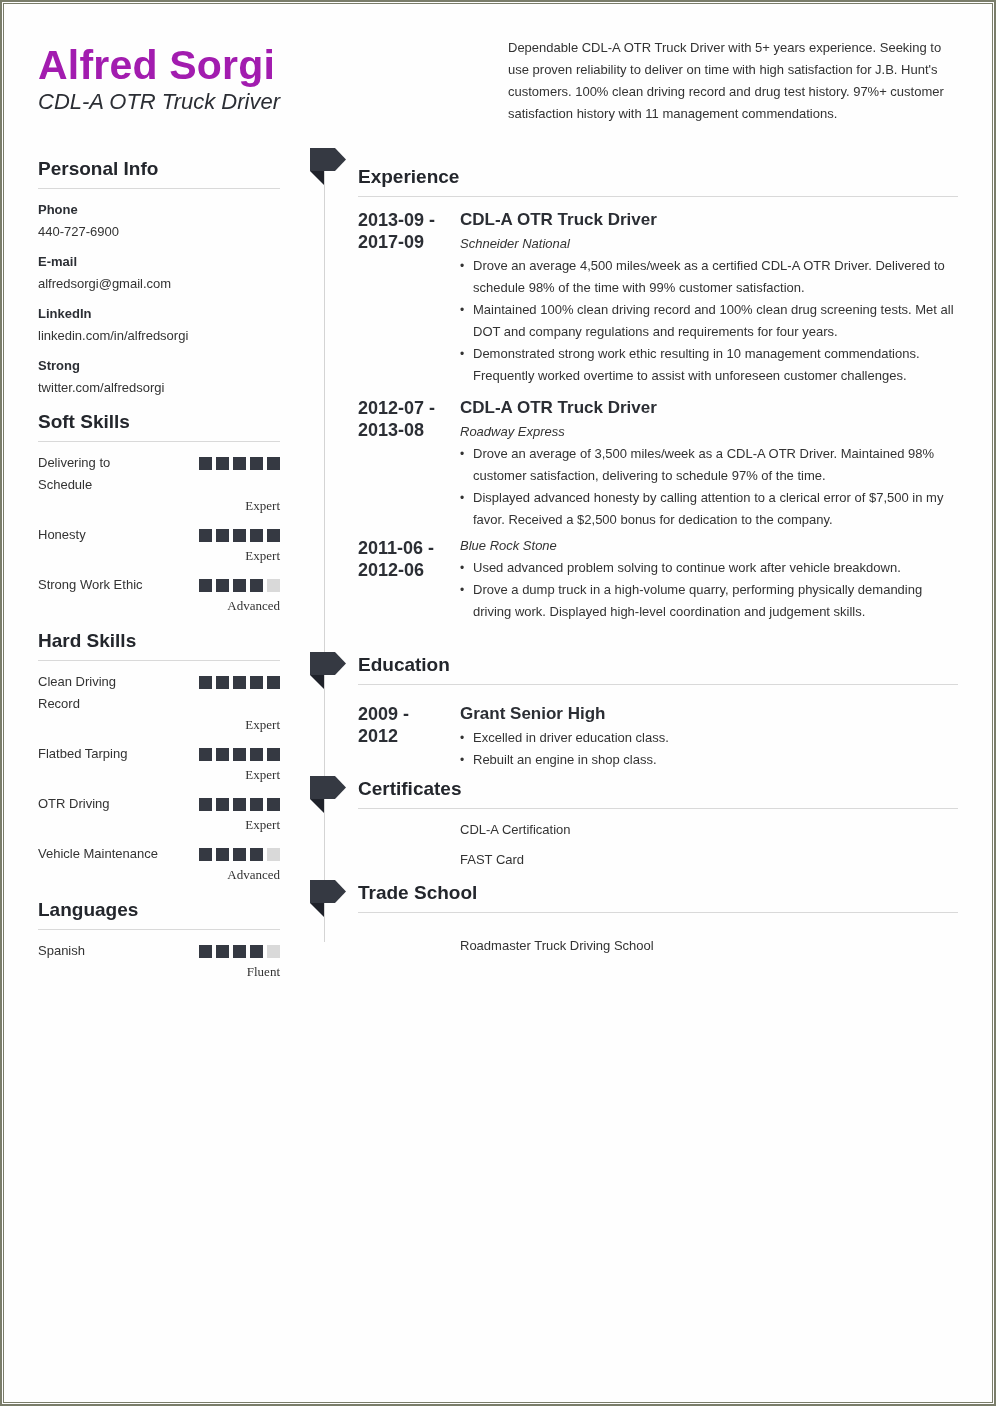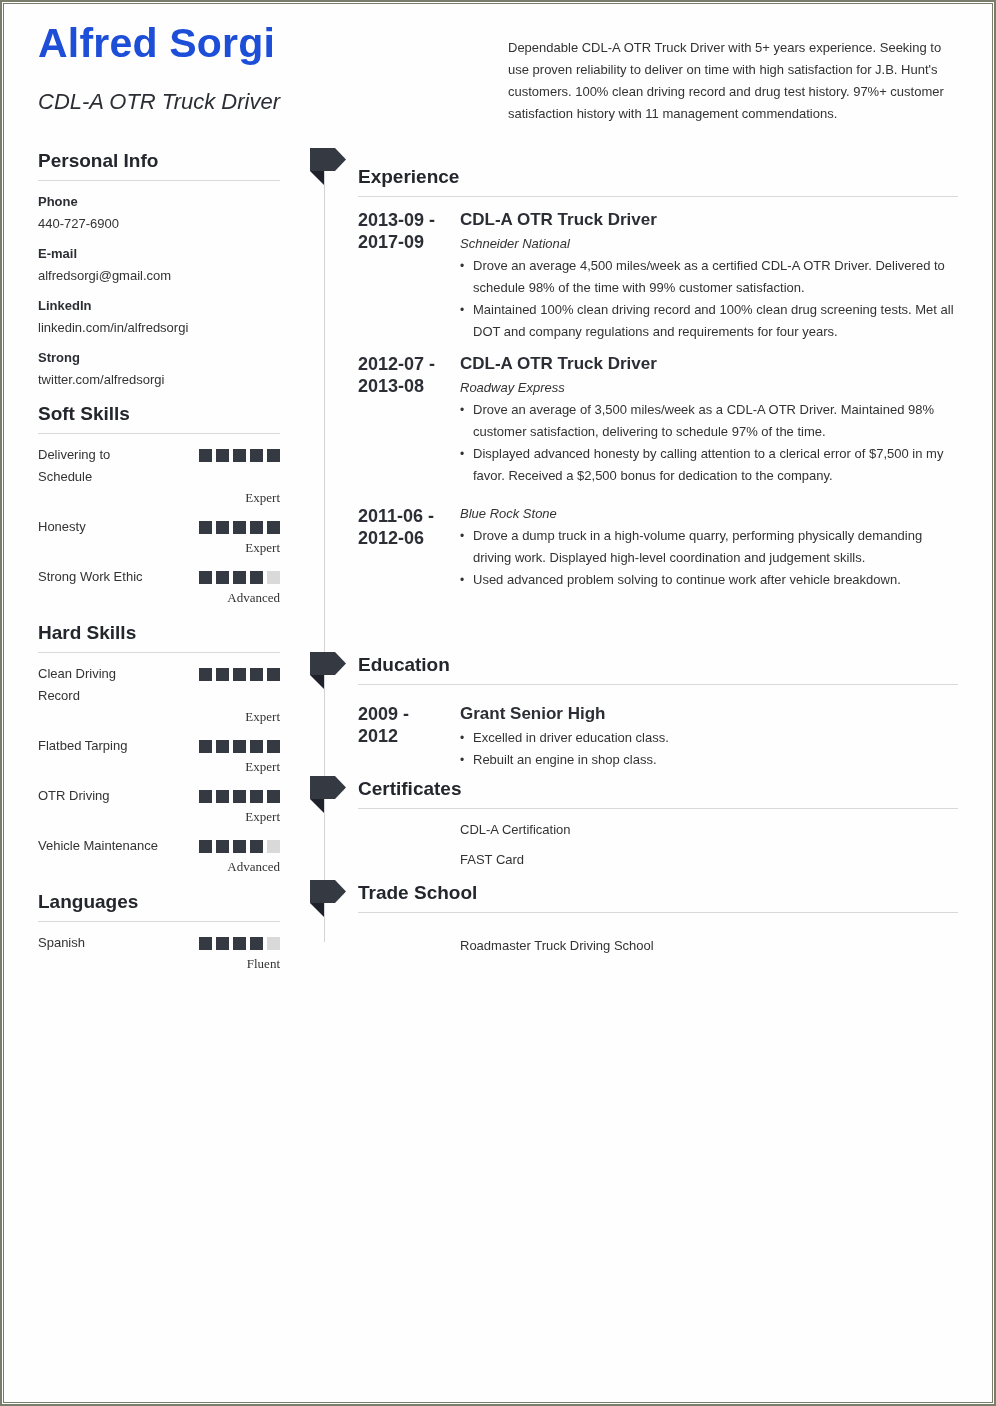--- a/index.html
+++ b/index.html
@@ -16,34 +16,34 @@
   }
   .frame-inner {
     position: absolute; left: 3px; top: 3px; width: 990px; height: 1400px;
     border: 1px solid #7a7d6a;
     background: #fefefe;
   }
   .page { position: absolute; left: 0; top: 0; width: 996px; height: 1406px; }
 
   
   .name {
-    position: absolute; left: 38px; top: 20px;
-    font-size: 41px; font-weight: bold; color: #1d4ed8; letter-spacing: 0.2px;
+    position: absolute; left: 38px; top: 42px;
+    font-size: 41px; font-weight: bold; color: #a21caf; letter-spacing: 0.2px;
   }
   .title {
     position: absolute; left: 38px; top: 89px;
     font-size: 22px; font-style: italic; color: #2b2e34;
   }
   .summary {
     position: absolute; left: 508px; top: 37px; width: 450px;
     font-size: 13px; line-height: 22px; color: #333;
   }
 
   
-  .left { position: absolute; left: 38px; top: 148px; width: 242px; }
+  .left { position: absolute; left: 38px; top: 156px; width: 242px; }
   .sec-head {
     font-size: 19px; font-weight: bold; color: #23262c;
     padding-bottom: 6px; border-bottom: 1px solid #d9d9d9; margin-bottom: 10px;
     line-height: 26px;
   }
   .info-label { font-size: 13px; font-weight: bold; color: #2b2e34; line-height: 22px; }
   .info-value { font-size: 13px; color: #333; line-height: 22px; margin-bottom: 8px; }
 
   .skill { position: relative; margin-bottom: 8px; }
   .skill-name { font-size: 13px; color: #333; line-height: 22px; width: 150px; }
@@ -242,49 +242,50 @@
       <div class="entry-date">
         <div>2013-09 -</div>
         <div>2017-09</div>
       </div>
       <div class="entry-body">
         <div class="entry-title">CDL-A OTR Truck Driver</div>
         <div class="entry-org">Schneider National</div>
         <ul class="bullets">
           <li>Drove an average 4,500 miles/week as a certified CDL-A OTR Driver. Delivered to schedule 98% of the time with 99% customer satisfaction.</li>
           <li>Maintained 100% clean driving record and 100% clean drug screening tests. Met all DOT and company regulations and requirements for four years.</li>
+          <li>Demonstrated strong work ethic resulting in 10 management commendations. Frequently worked overtime to assist with unforeseen customer challenges.</li>
         </ul>
       </div>
     </div>
 
     <div class="entry" style="margin-top:8px;">
       <div class="entry-date">
         <div>2012-07 -</div>
         <div>2013-08</div>
       </div>
       <div class="entry-body">
         <div class="entry-title">CDL-A OTR Truck Driver</div>
         <div class="entry-org">Roadway Express</div>
         <ul class="bullets">
           <li>Drove an average of 3,500 miles/week as a CDL-A OTR Driver. Maintained 98% customer satisfaction, delivering to schedule 97% of the time.</li>
           <li>Displayed advanced honesty by calling attention to a clerical error of $7,500 in my favor. Received a $2,500 bonus for dedication to the company.</li>
         </ul>
       </div>
     </div>
 
-    <div class="entry" style="margin-top:16px;">
+    <div class="entry" style="margin-top:4px;">
       <div class="entry-date">
         <div>2011-06 -</div>
         <div>2012-06</div>
       </div>
       <div class="entry-body">
         <div class="entry-org">Blue Rock Stone</div>
         <ul class="bullets">
+          <li>Used advanced problem solving to continue work after vehicle breakdown.</li>
           <li>Drove a dump truck in a high-volume quarry, performing physically demanding driving work. Displayed high-level coordination and judgement skills.</li>
-          <li>Used advanced problem solving to continue work after vehicle breakdown.</li>
         </ul>
       </div>
     </div>
   </div>
 
   <div class="right" style="top:652px;">
     <div class="rsec-head">Education</div>
     <div class="entry" style="margin-top:16px;">
       <div class="entry-date">
         <div>2009 -</div>

